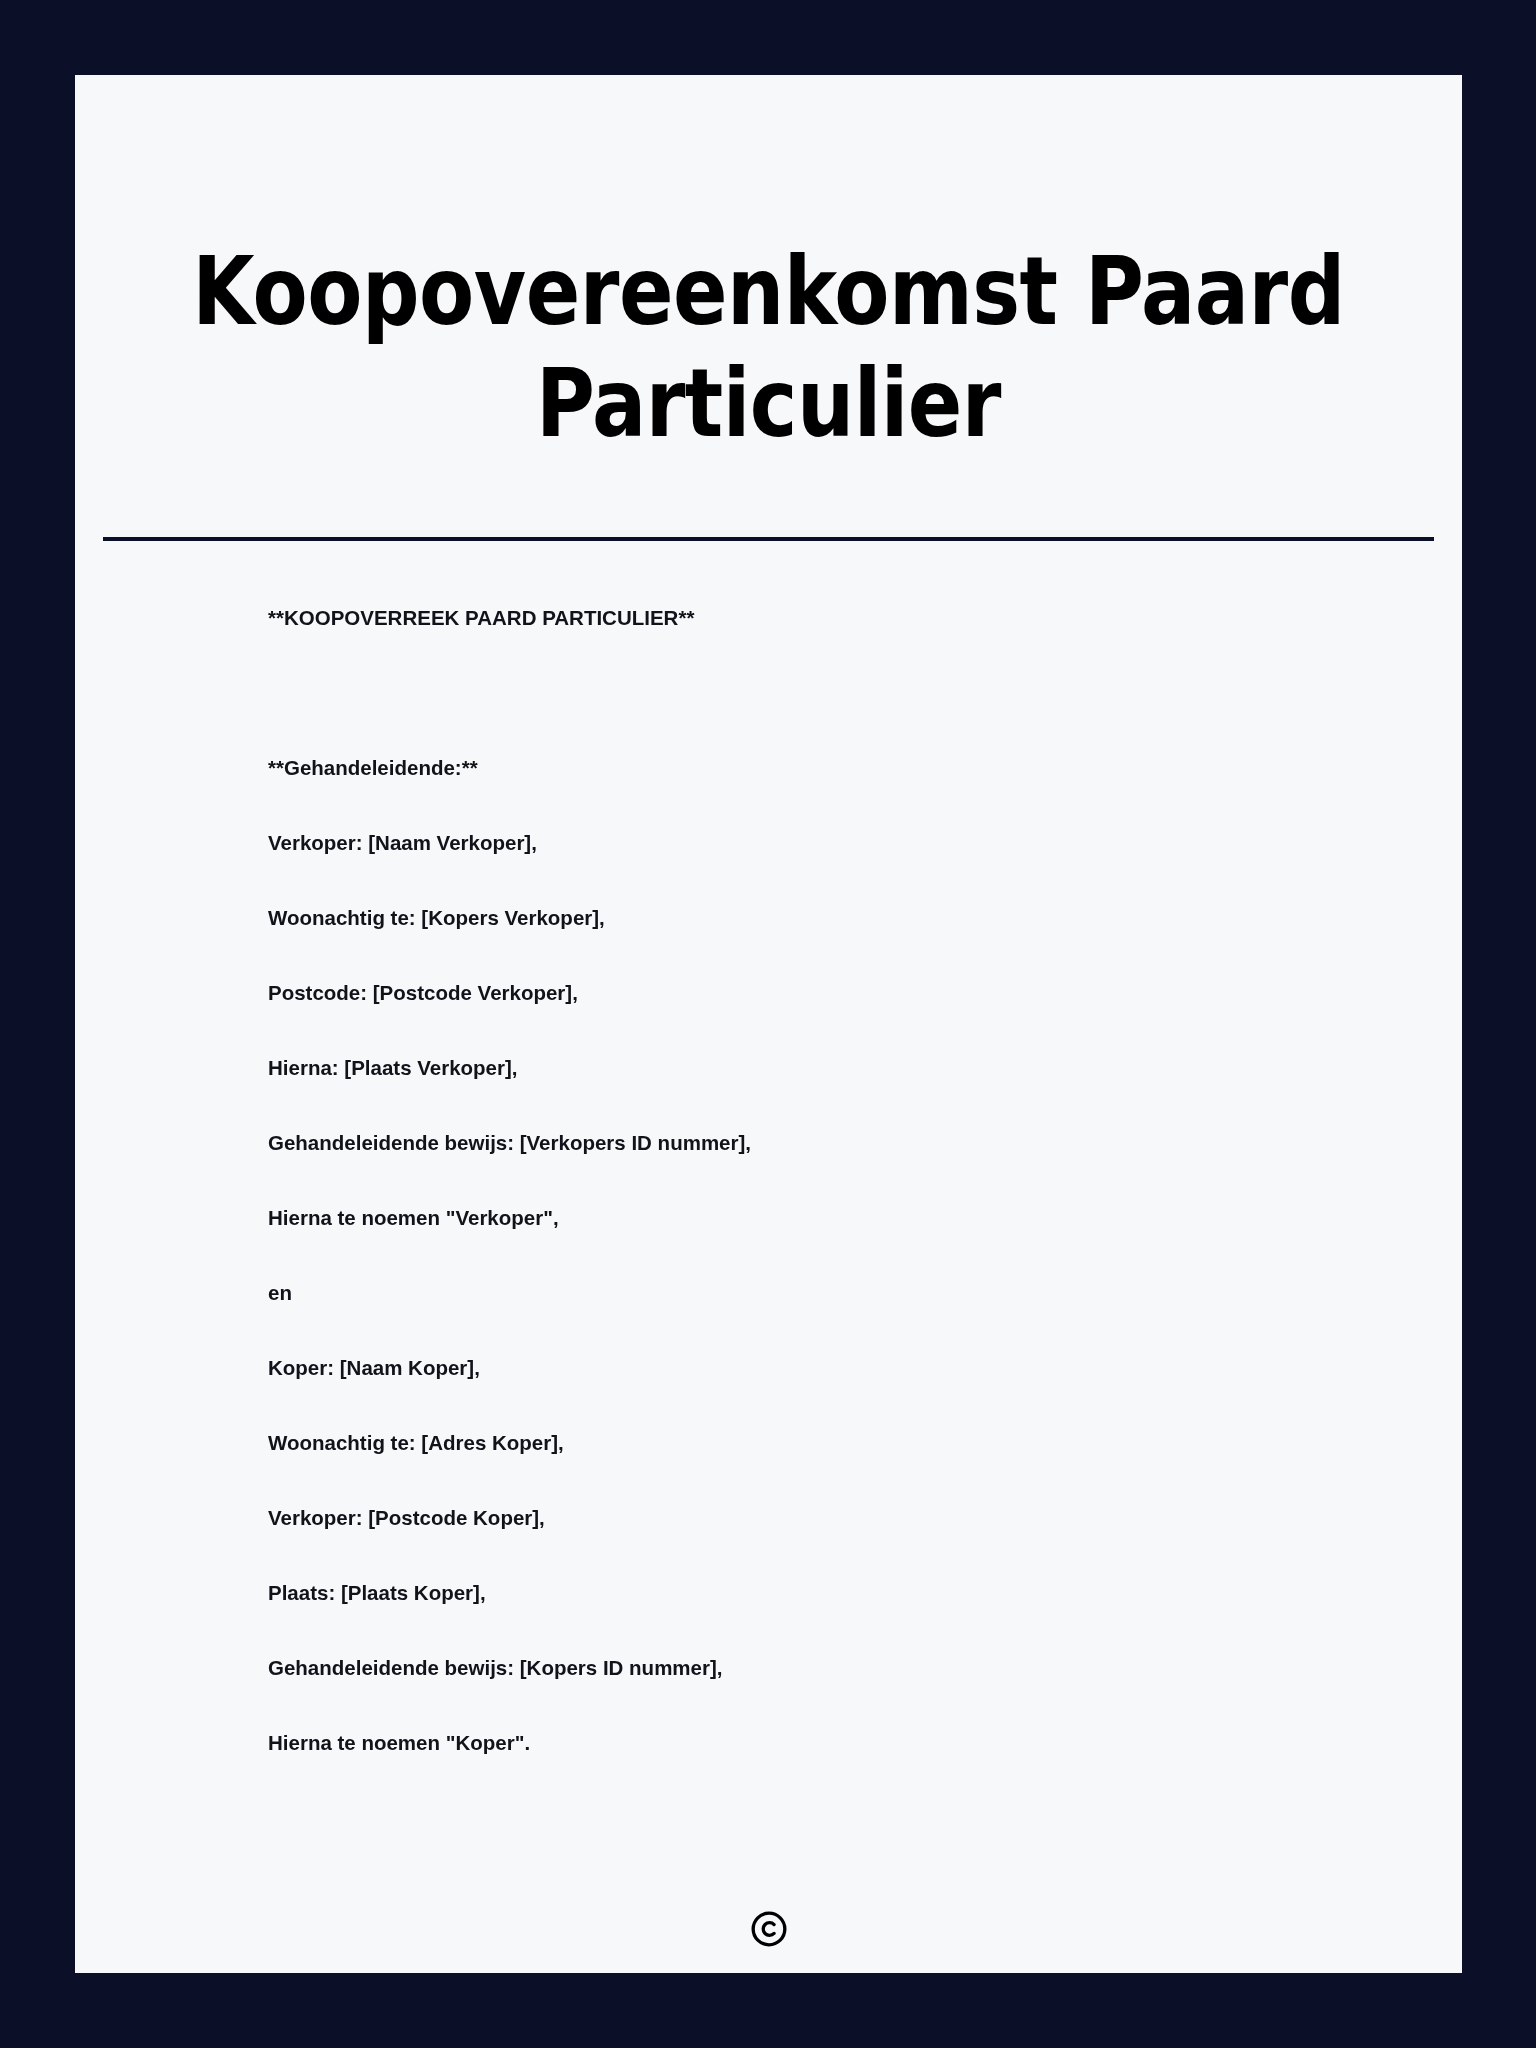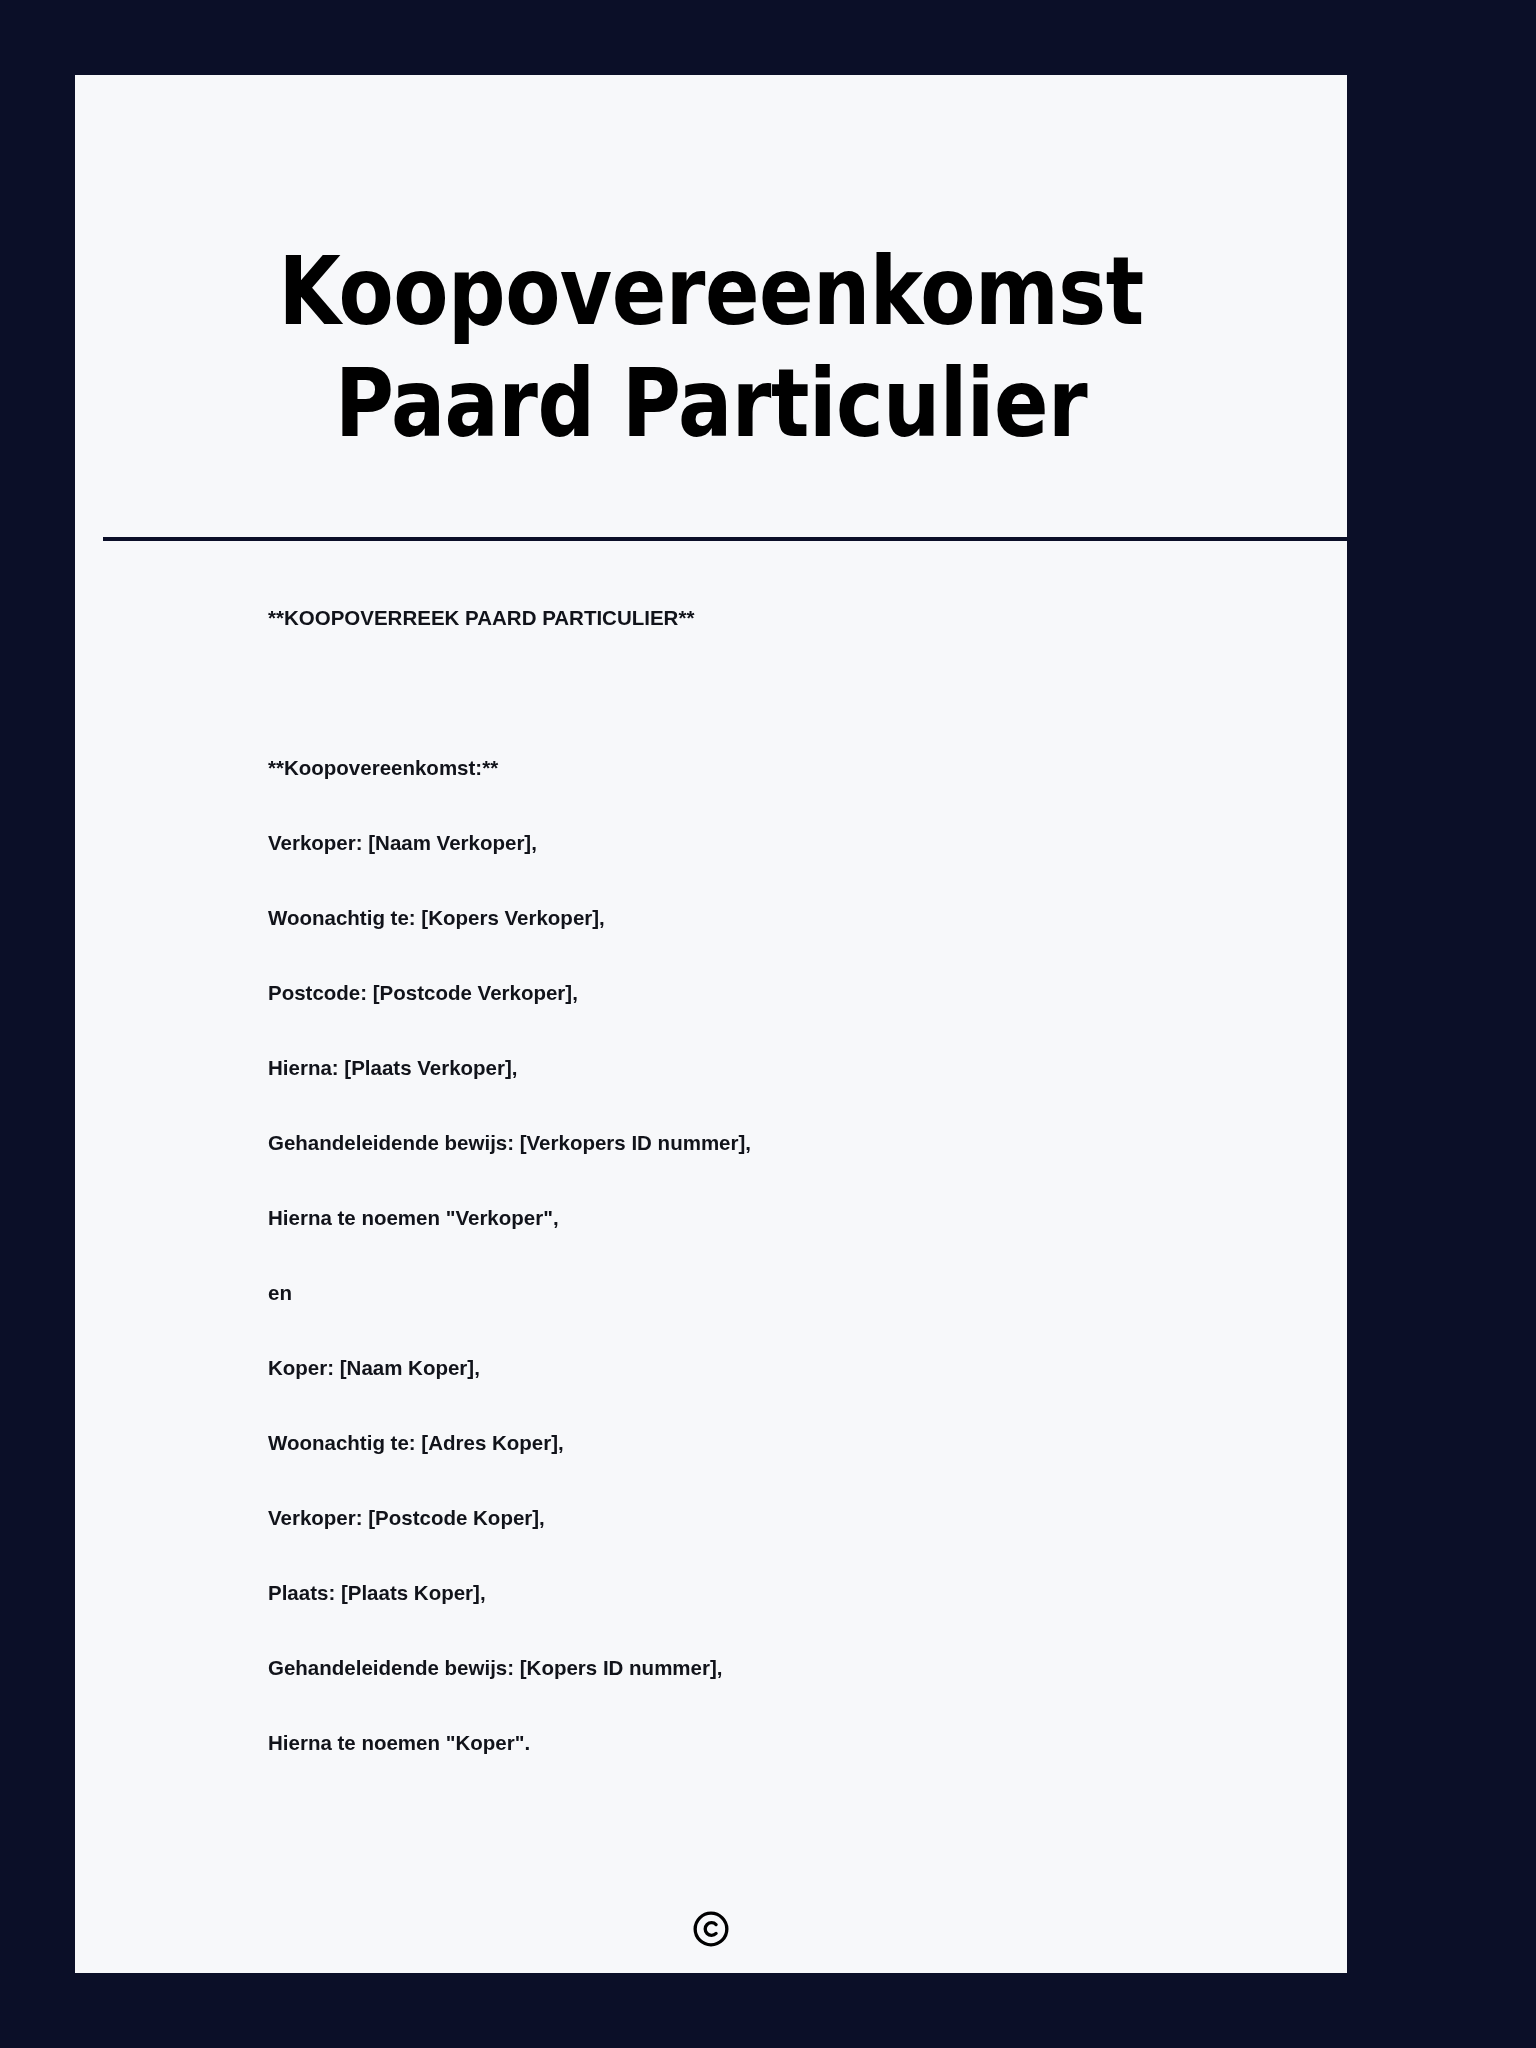--- a/index.html
+++ b/index.html
@@ -13,21 +13,21 @@
     background: #0b0f28;
     font-family: "Liberation Sans", sans-serif;
     position: relative;
     overflow: hidden;
   }
 
   .page {
     position: absolute;
     left: 75px;
     top: 75px;
-    width: 1272px;
+    width: 1387px;
     height: 1898px;
     background: #f7f8fa;
     overflow: hidden;
   }
 
   .doc-title {
     font-family: "DejaVu Sans Condensed", "Liberation Sans Narrow", "Liberation Sans", sans-serif;
     font-weight: bold;
     font-size: 95px;
     line-height: 1.18;
@@ -90,21 +90,21 @@
 
 <div class="page">
 
   <h1 class="doc-title">Koopovereenkomst Paard Particulier</h1>
 
   <div class="title-rule"></div>
 
   <div class="body-block">
     <div class="doc-line">**KOOPOVERREEK PAARD PARTICULIER**</div>
     <div class="doc-line spacer-line">&nbsp;</div>
-    <div class="doc-line">**Koopovereenkomst:**</div>
+    <div class="doc-line">**Gehandeleidende:**</div>
     <div class="doc-line">Verkoper: [Naam Verkoper],</div>
     <div class="doc-line">Woonachtig te: [Kopers Verkoper],</div>
     <div class="doc-line">Postcode: [Postcode Verkoper],</div>
     <div class="doc-line">Hierna: [Plaats Verkoper],</div>
     <div class="doc-line">Gehandeleidende bewijs: [Verkopers ID nummer],</div>
     <div class="doc-line">Hierna te noemen "Verkoper",</div>
     <div class="doc-line">en</div>
     <div class="doc-line">Koper: [Naam Koper],</div>
     <div class="doc-line">Woonachtig te: [Adres Koper],</div>
     <div class="doc-line">Verkoper: [Postcode Koper],</div>

